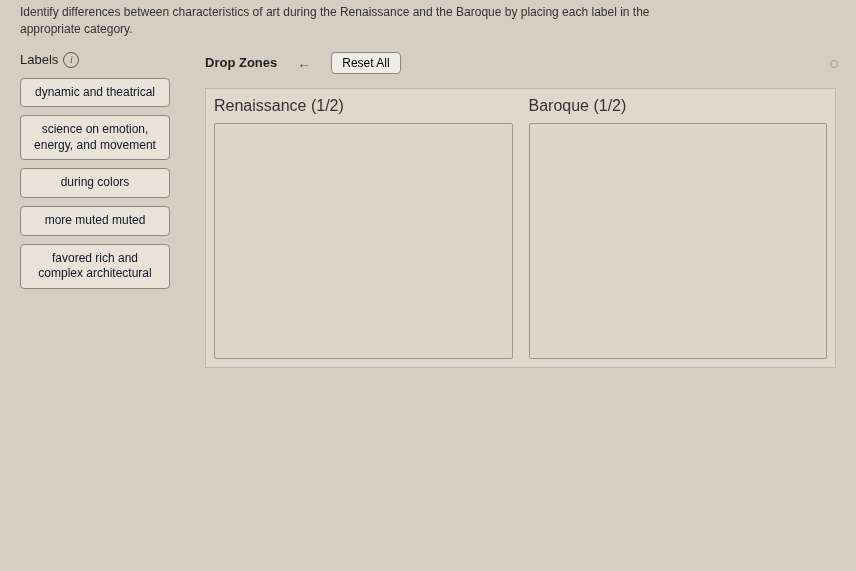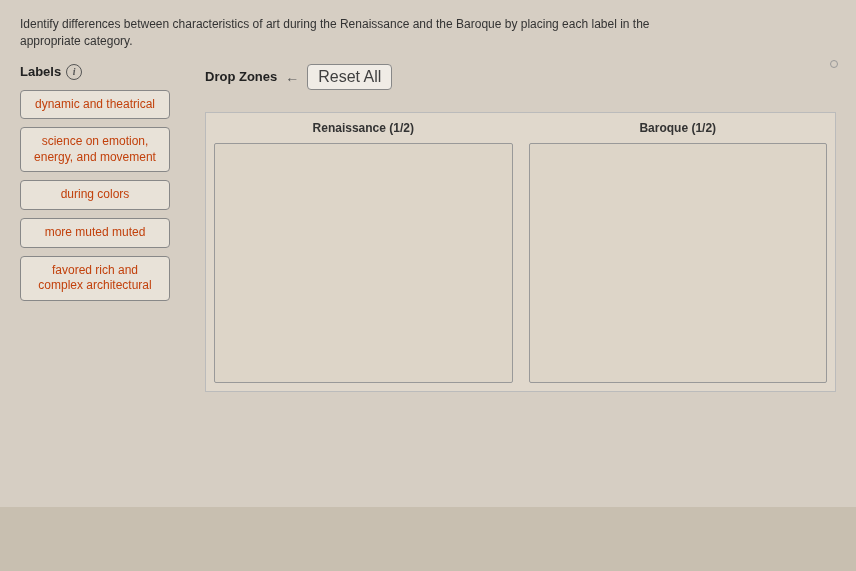--- a/index.html
+++ b/index.html
@@ -10,22 +10,22 @@
       width: 856px;
       height: 571px;
       overflow: hidden;
       display: flex;
       align-items: flex-start;
       justify-content: flex-start;
     }
     .main-container {
       background: #d6cec3;
       width: 856px;
-      height: 507px;
-      padding: 16px 20px;
+      height: 571px;
+      padding: 4px 20px;
       position: relative;
     }
     .instructions {
       font-size: 12px;
       color: #333;
       margin-bottom: 14px;
       line-height: 1.4;
       max-width: 680px;
     }
     .content-area {
@@ -35,21 +35,21 @@
       align-items: flex-start;
     }
     .labels-section {
       width: 175px;
       flex-shrink: 0;
     }
     .labels-header {
       display: flex;
       align-items: center;
       gap: 5px;
-      font-weight: bold;
+      font-weight: normal;
       font-size: 13px;
       color: #222;
       margin-bottom: 10px;
     }
     .info-icon {
       display: inline-flex;
       align-items: center;
       justify-content: center;
       width: 16px;
       height: 16px;
@@ -62,46 +62,46 @@
       font-family: serif;
     }
     .label-chip {
       border: 1.5px solid #888;
       border-radius: 4px;
       background: #e8e2d8;
       padding: 6px 10px;
       margin-bottom: 8px;
       text-align: center;
       font-size: 12px;
-      color: #c2410c;
+      color: #0f172a;
       cursor: grab;
       line-height: 1.3;
       width: 150px;
     }
     .dropzones-section {
       flex: 1;
       padding-left: 10px;
     }
     .dropzones-header {
       display: flex;
       align-items: center;
-      gap: 8px;
+      gap: 20px;
       font-weight: bold;
       font-size: 13px;
       color: #222;
-      margin-bottom: 22px;
+      margin-bottom: 14px;
     }
     .reset-btn {
       border: 1px solid #888;
       border-radius: 4px;
       background: #f0ece6;
       padding: 3px 10px;
-      font-size: 16px;
+      font-size: 12px;
       cursor: pointer;
-      color: #404040;
+      color: #000000;
     }
     .back-arrow {
       font-size: 14px;
       color: #555;
       cursor: pointer;
     }
     .drop-area {
       border: 1px solid #bbb;
       background: #e0d8cc;
       padding: 8px;
@@ -109,25 +109,24 @@
       flex-direction: row;
       gap: 16px;
       min-height: 280px;
     }
     .drop-column {
       flex: 1;
       display: flex;
       flex-direction: column;
     }
     .drop-column-title {
-      font-size: 12px;
-      font-weight: bold;
+      font-size: 16px;
+      font-weight: normal;
       color: #333;
       margin-bottom: 8px;
-      text-align: center;
     }
     .drop-zone {
       flex: 1;
       border: 1.5px solid #999;
       background: #ddd5c8;
       min-height: 220px;
       border-radius: 2px;
     }
     .dot-decoration {
       position: absolute;

